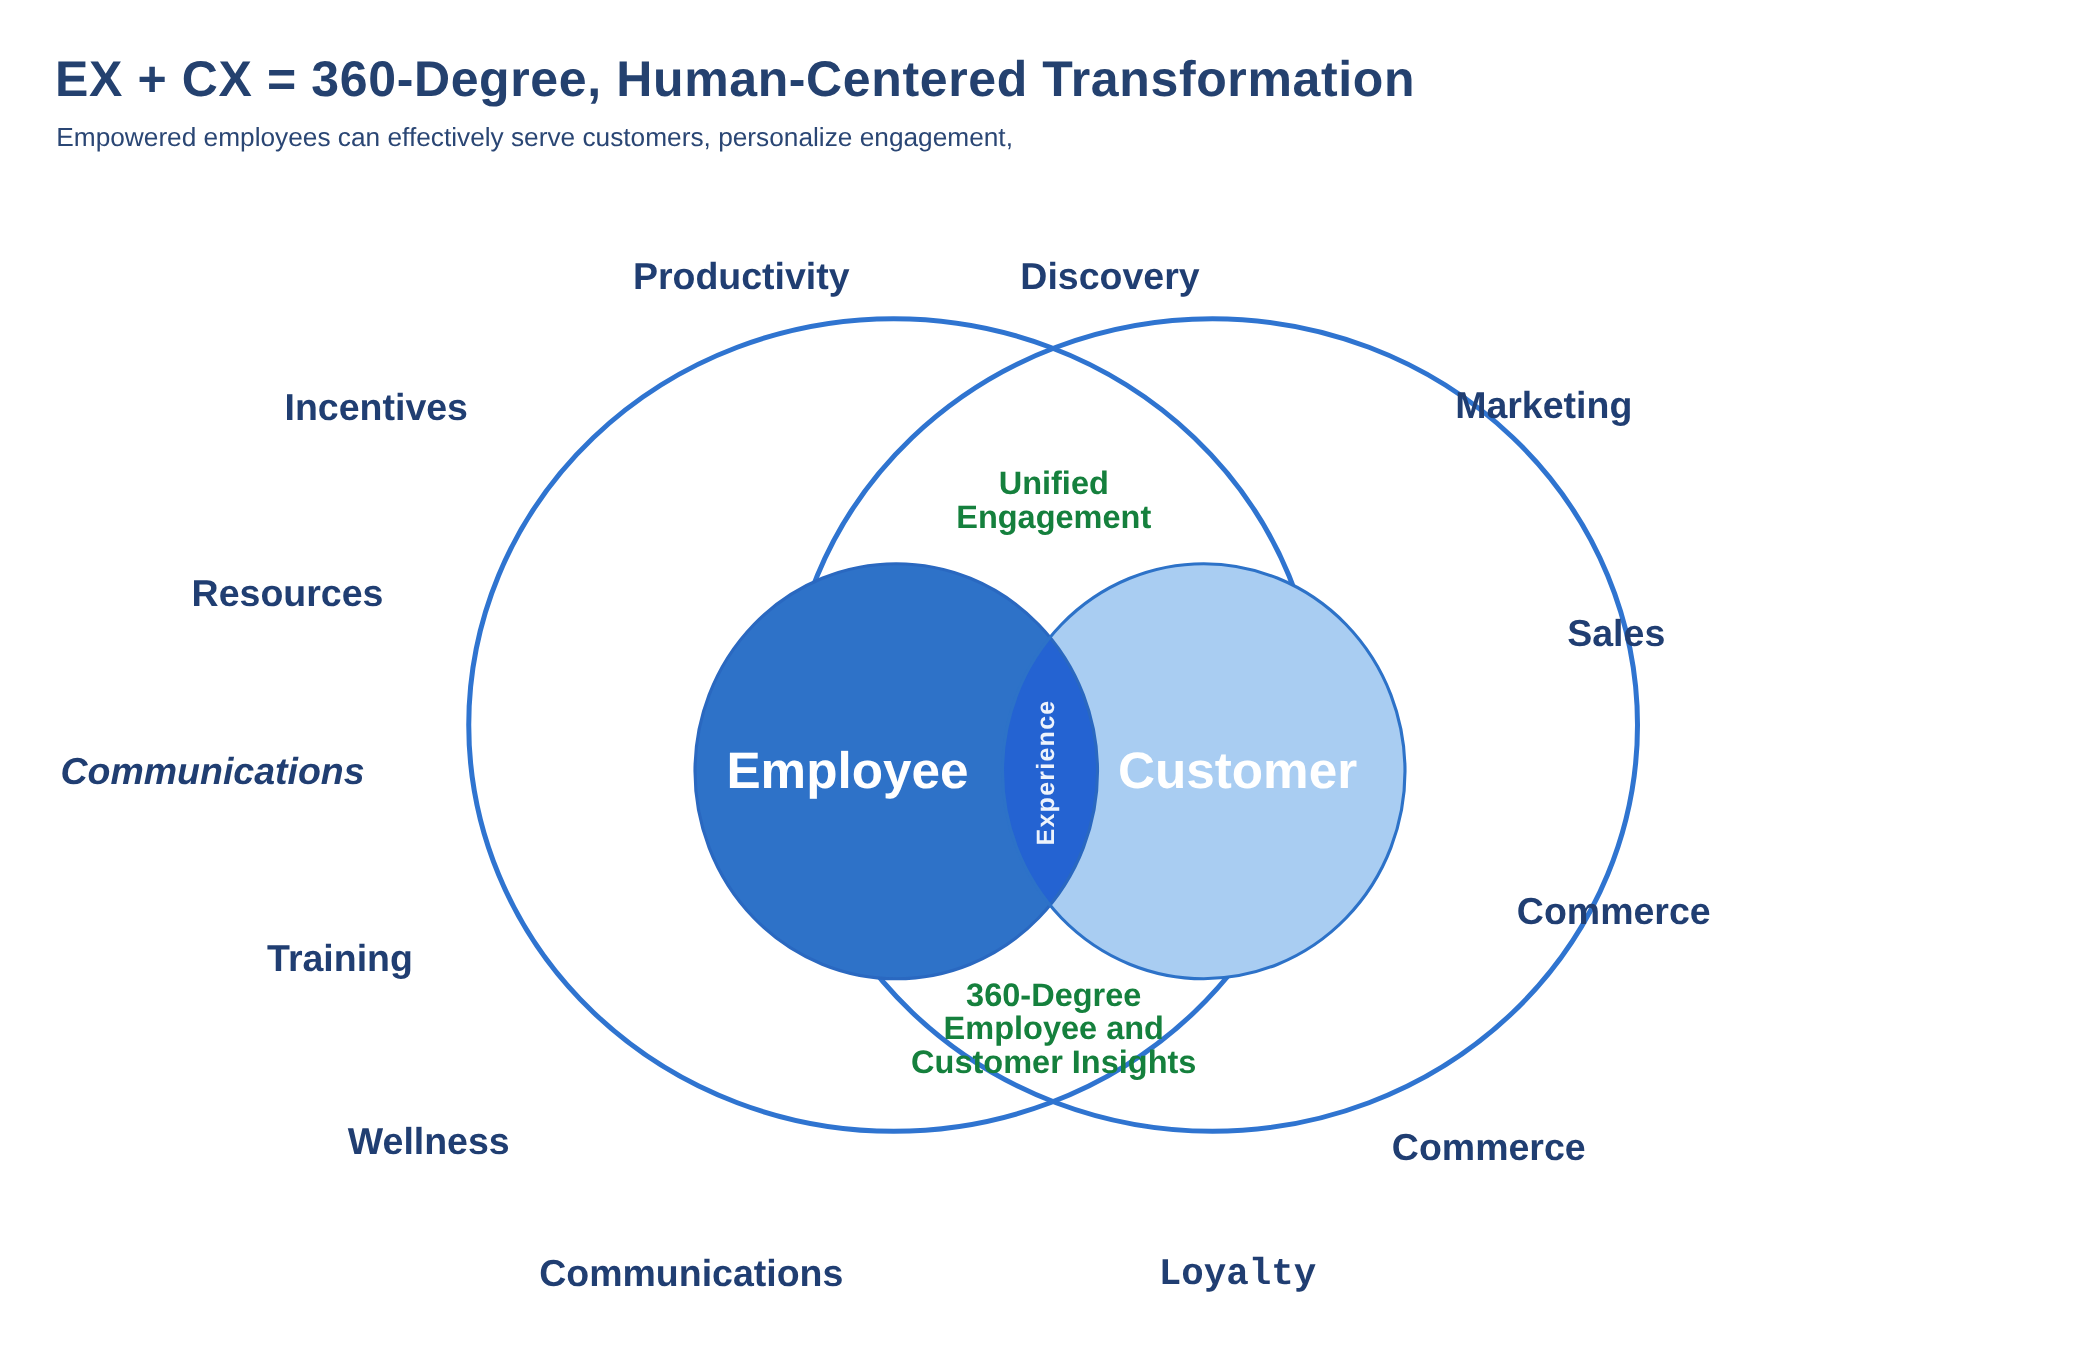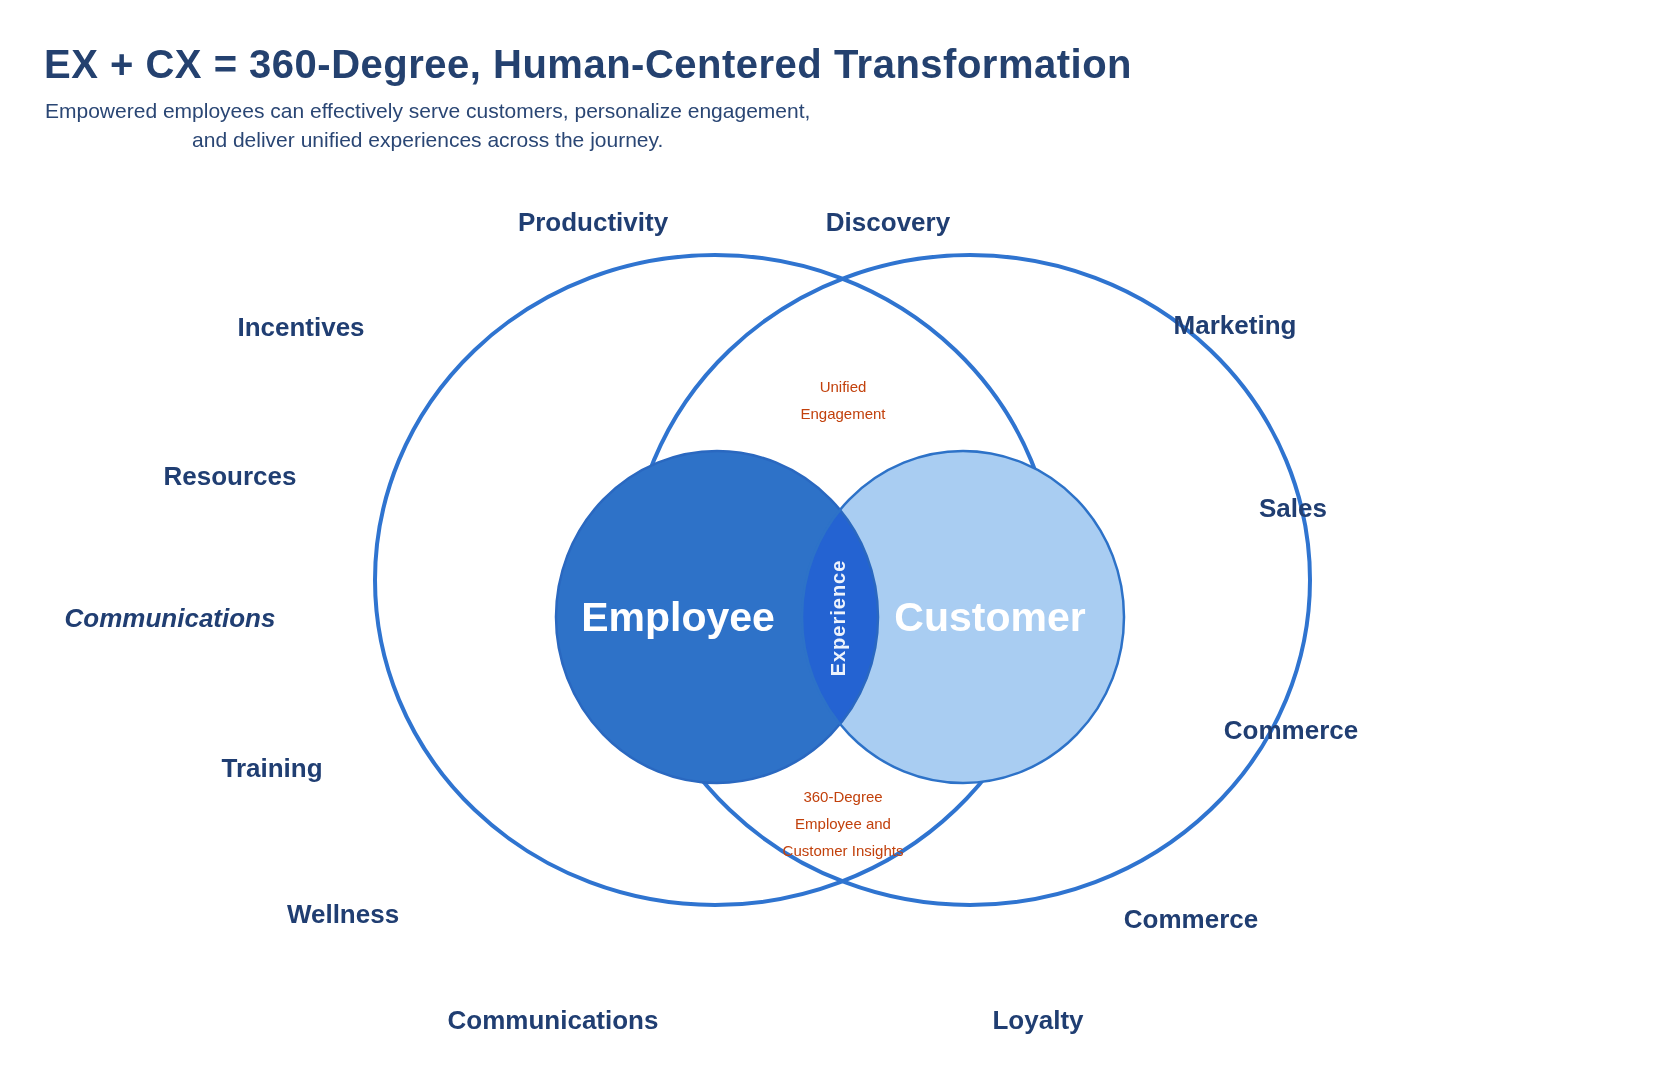--- a/index.html
+++ b/index.html
@@ -28,39 +28,39 @@
     font-size: 21px;
     font-weight: 500;
     color: #2a4674;
     line-height: 29px;
     text-align: center;
   }
   .venn-svg { position: absolute; left: 0; top: 0; }
   .side-label {
     position: absolute;
     transform: translate(-50%, -50%);
-    font-size: 26px;
+    font-size: 30px;
     font-weight: bold;
     color: #203e72;
     white-space: nowrap;
   }
   .circle-label {
     position: absolute;
     transform: translate(-50%, -50%);
     font-size: 41px;
     font-weight: bold;
     color: #ffffff;
     white-space: nowrap;
   }
   .caption {
     position: absolute;
     transform: translate(-50%, -50%);
-    font-size: 15px;
-    font-weight: normal;
-    color: #c2410c;
+    font-size: 26px;
+    font-weight: bold;
+    color: #15803d;
     text-align: center;
     line-height: 27px;
     white-space: nowrap;
   }
   .overlap-label {
     position: absolute;
     transform: translate(-50%, -50%) rotate(-90deg);
     font-size: 20px;
     font-weight: bold;
     letter-spacing: 1px;
@@ -69,21 +69,20 @@
   }
 </style>
 </head>
 <body>
 
 <div class="page">
 
   <div class="title">EX + CX = 360-Degree, Human-Centered Transformation</div>
   <div class="subtitle">
     <div>Empowered employees can effectively serve customers, personalize engagement,</div>
-    <div>and deliver unified experiences across the journey.</div>
   </div>
 
   <svg class="venn-svg" width="1678" height="1086" viewBox="0 0 1678 1086">
     <defs>
       <clipPath id="employee-clip">
         <ellipse cx="717" cy="617" rx="161" ry="166"></ellipse>
       </clipPath>
     </defs>
 
     <ellipse cx="715" cy="580" rx="340" ry="325" fill="none" stroke="#2f74d0" stroke-width="4"></ellipse>
@@ -103,21 +102,21 @@
   <div class="side-label" style="left:170px; top:618px;font-style:italic;">Communications</div>
   <div class="side-label" style="left:272px; top:768px;">Training</div>
   <div class="side-label" style="left:343px; top:914px;">Wellness</div>
   <div class="side-label" style="left:553px; top:1020px;">Communications</div>
 
   <div class="side-label" style="left:888px; top:222px;">Discovery</div>
   <div class="side-label" style="left:1235px; top:325px;">Marketing</div>
   <div class="side-label" style="left:1293px; top:508px;">Sales</div>
   <div class="side-label" style="left:1291px; top:730px;">Commerce</div>
   <div class="side-label" style="left:1191px; top:919px;">Commerce</div>
-  <div class="side-label" style="left:1038px; top:1020px;">Loyalty</div>
+  <div class="side-label" style="left:990px; top:1020px;font-family:Liberation Mono, monospace;">Loyalty</div>
 
   <div class="caption" style="left:843px; top:400px;">
     <div>Unified</div>
     <div>Engagement</div>
   </div>
   <div class="caption" style="left:843px; top:823px;">
     <div>360-Degree</div>
     <div>Employee and</div>
     <div>Customer Insights</div>
   </div>

